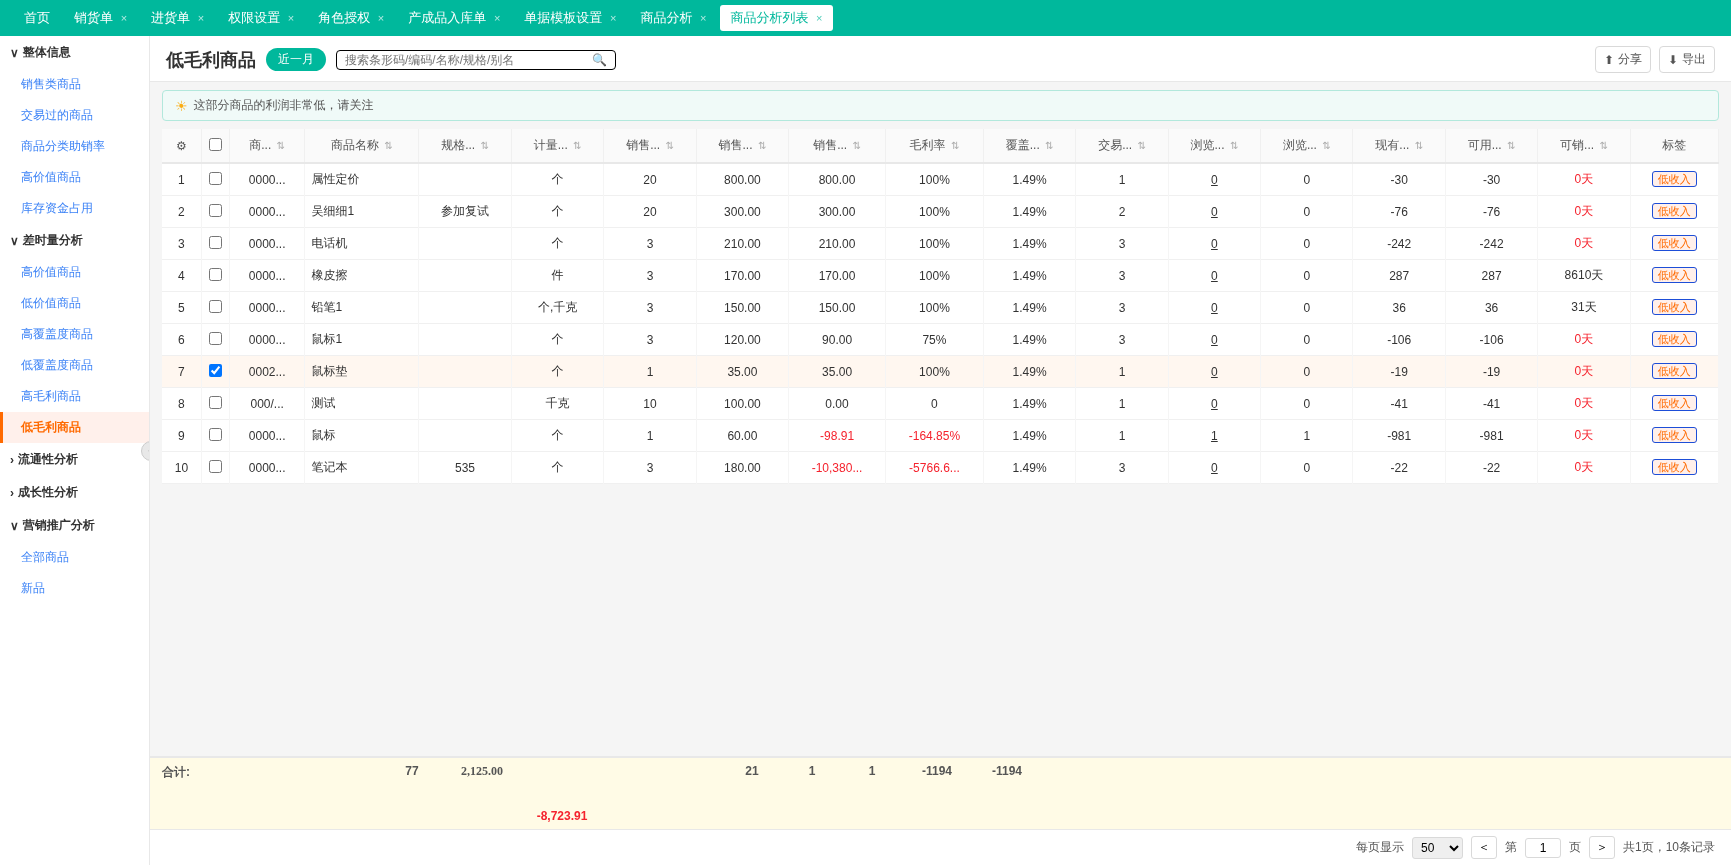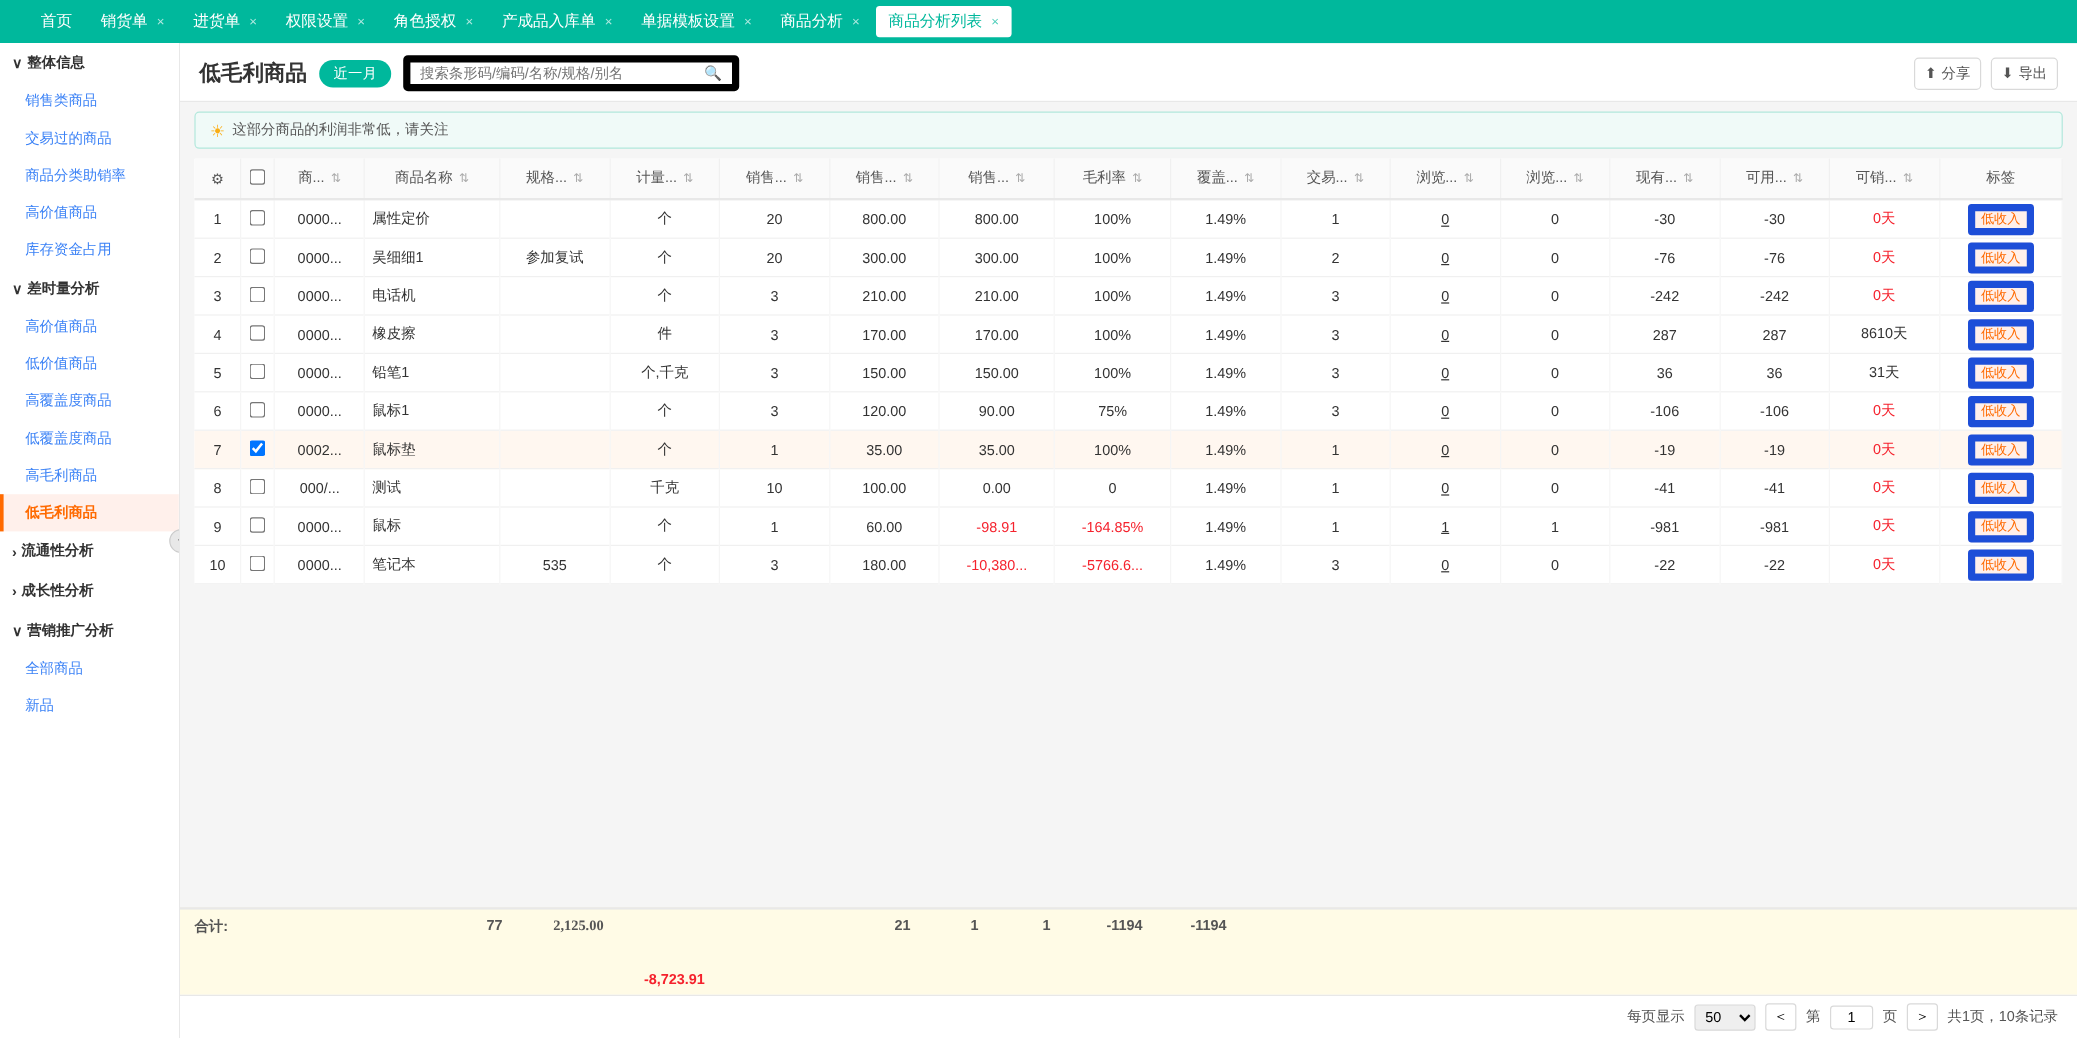--- a/index.html
+++ b/index.html
@@ -4,21 +4,21 @@
   <style>
     * { box-sizing: border-box; margin: 0; padding: 0; font-family: 'Microsoft YaHei', Arial, sans-serif; font-size: 12px; }
     body { background: #f5f5f5; overflow-x: hidden; }
 
     
     .top-nav {
       background: #00b89c;
       display: flex;
       align-items: center;
       height: 36px;
-      padding: 0 24px;
+      padding: 0 14px;
       gap: 4px;
     }
     .nav-item {
       color: #fff;
       padding: 4px 10px;
       cursor: pointer;
       border-radius: 3px;
       white-space: nowrap;
       font-size: 13px;
     }
@@ -83,21 +83,21 @@
       color: #fff;
       border: none;
       border-radius: 12px;
       padding: 3px 12px;
       cursor: pointer;
       font-size: 12px;
     }
     .search-box {
       display: flex;
       align-items: center;
-      border: 6px solid #000000;
+      border: 1px solid #000000;
       border-radius: 4px;
       padding: 2px 8px;
       flex: 1;
       max-width: 280px;
     }
     .search-box input {
       border: none;
       outline: none;
       font-size: 12px;
       color: #999;
@@ -172,21 +172,21 @@
       padding: 7px 6px;
       text-align: center;
       color: #333;
       border-right: 1px solid #f5f5f5;
       white-space: nowrap;
     }
     tbody td.text-left { text-align: left; }
     .tag-low-income {
       background: #fff0eb;
       color: #ff6a00;
-      border: 6px solid #1d4ed8;
+      border: 1px solid #1d4ed8;
       border-radius: 3px;
       padding: 1px 5px;
       font-size: 11px;
     }
     .text-red { color: #f5222d; }
     .link-underline { text-decoration: underline; color: #333; cursor: pointer; }
     .checkbox-cell { width: 28px; }
     input[type="checkbox"] { cursor: pointer; }
 
     

